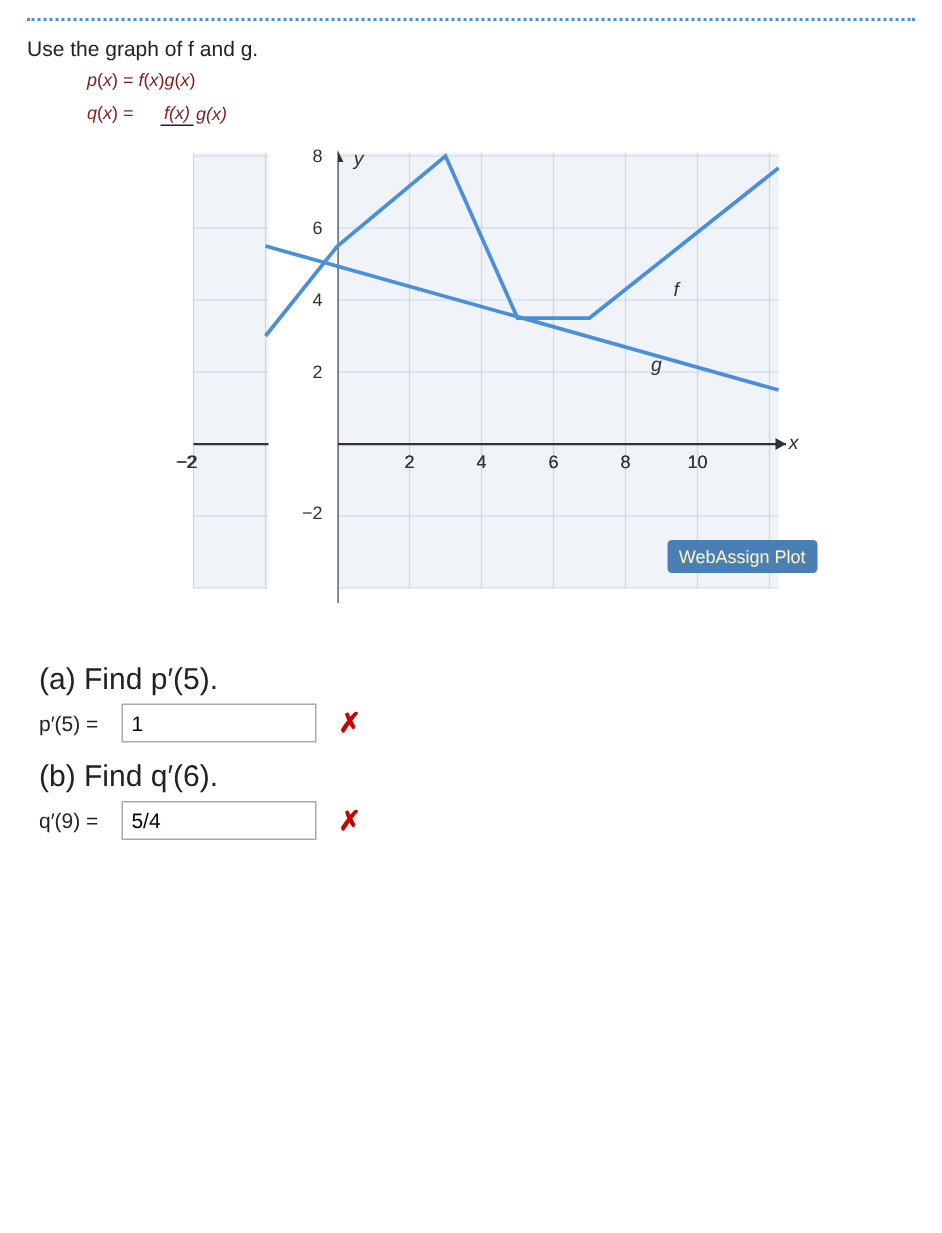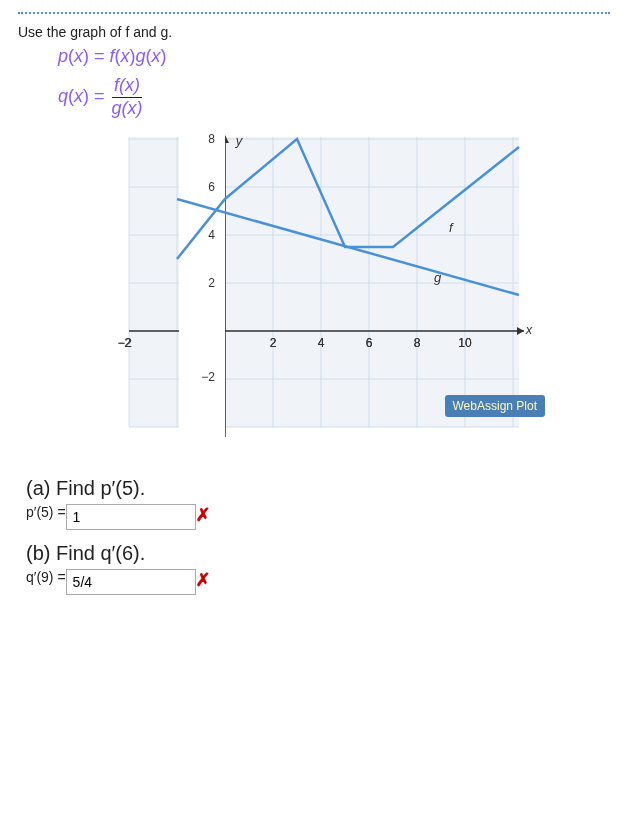--- a/index.html
+++ b/index.html
@@ -23,32 +23,32 @@
       margin-bottom: 10px;
     }
 
     .instruction-text {
       font-size: 14px;
       color: #222;
       margin-bottom: 6px;
     }
 
     .math-line {
-      font-size: 18px;
-      color: #8b5cf6;
+      font-size: 12px;
+      color: #7f1d1d;
       margin-left: 40px;
       margin-bottom: 4px;
     }
 
     .fraction-container {
       display: inline-flex;
-      flex-direction: column;
+      flex-direction: row;
       align-items: center;
       vertical-align: middle;
-      margin-left: 0;
+      margin-left: 15px;
     }
     .fraction-numerator {
       font-style: italic;
       border-bottom: 1px solid #222;
       padding: 0 2px;
       line-height: 1.2;
     }
     .fraction-denominator {
       font-style: italic;
       padding: 0 2px;
@@ -87,22 +87,23 @@
     }
 
     .part-label {
       font-size: 20px;
       color: #222;
       margin-bottom: 4px;
     }
 
     .answer-row {
       display: flex;
+      align-items: center;
       margin-bottom: 12px;
-      gap: 0;
+      gap: 15px;
     }
 
     .answer-label {
       font-size: 14px;
       color: #222;
       white-space: nowrap;
     }
 
     .answer-input {
       border: 1px solid #aaa;

